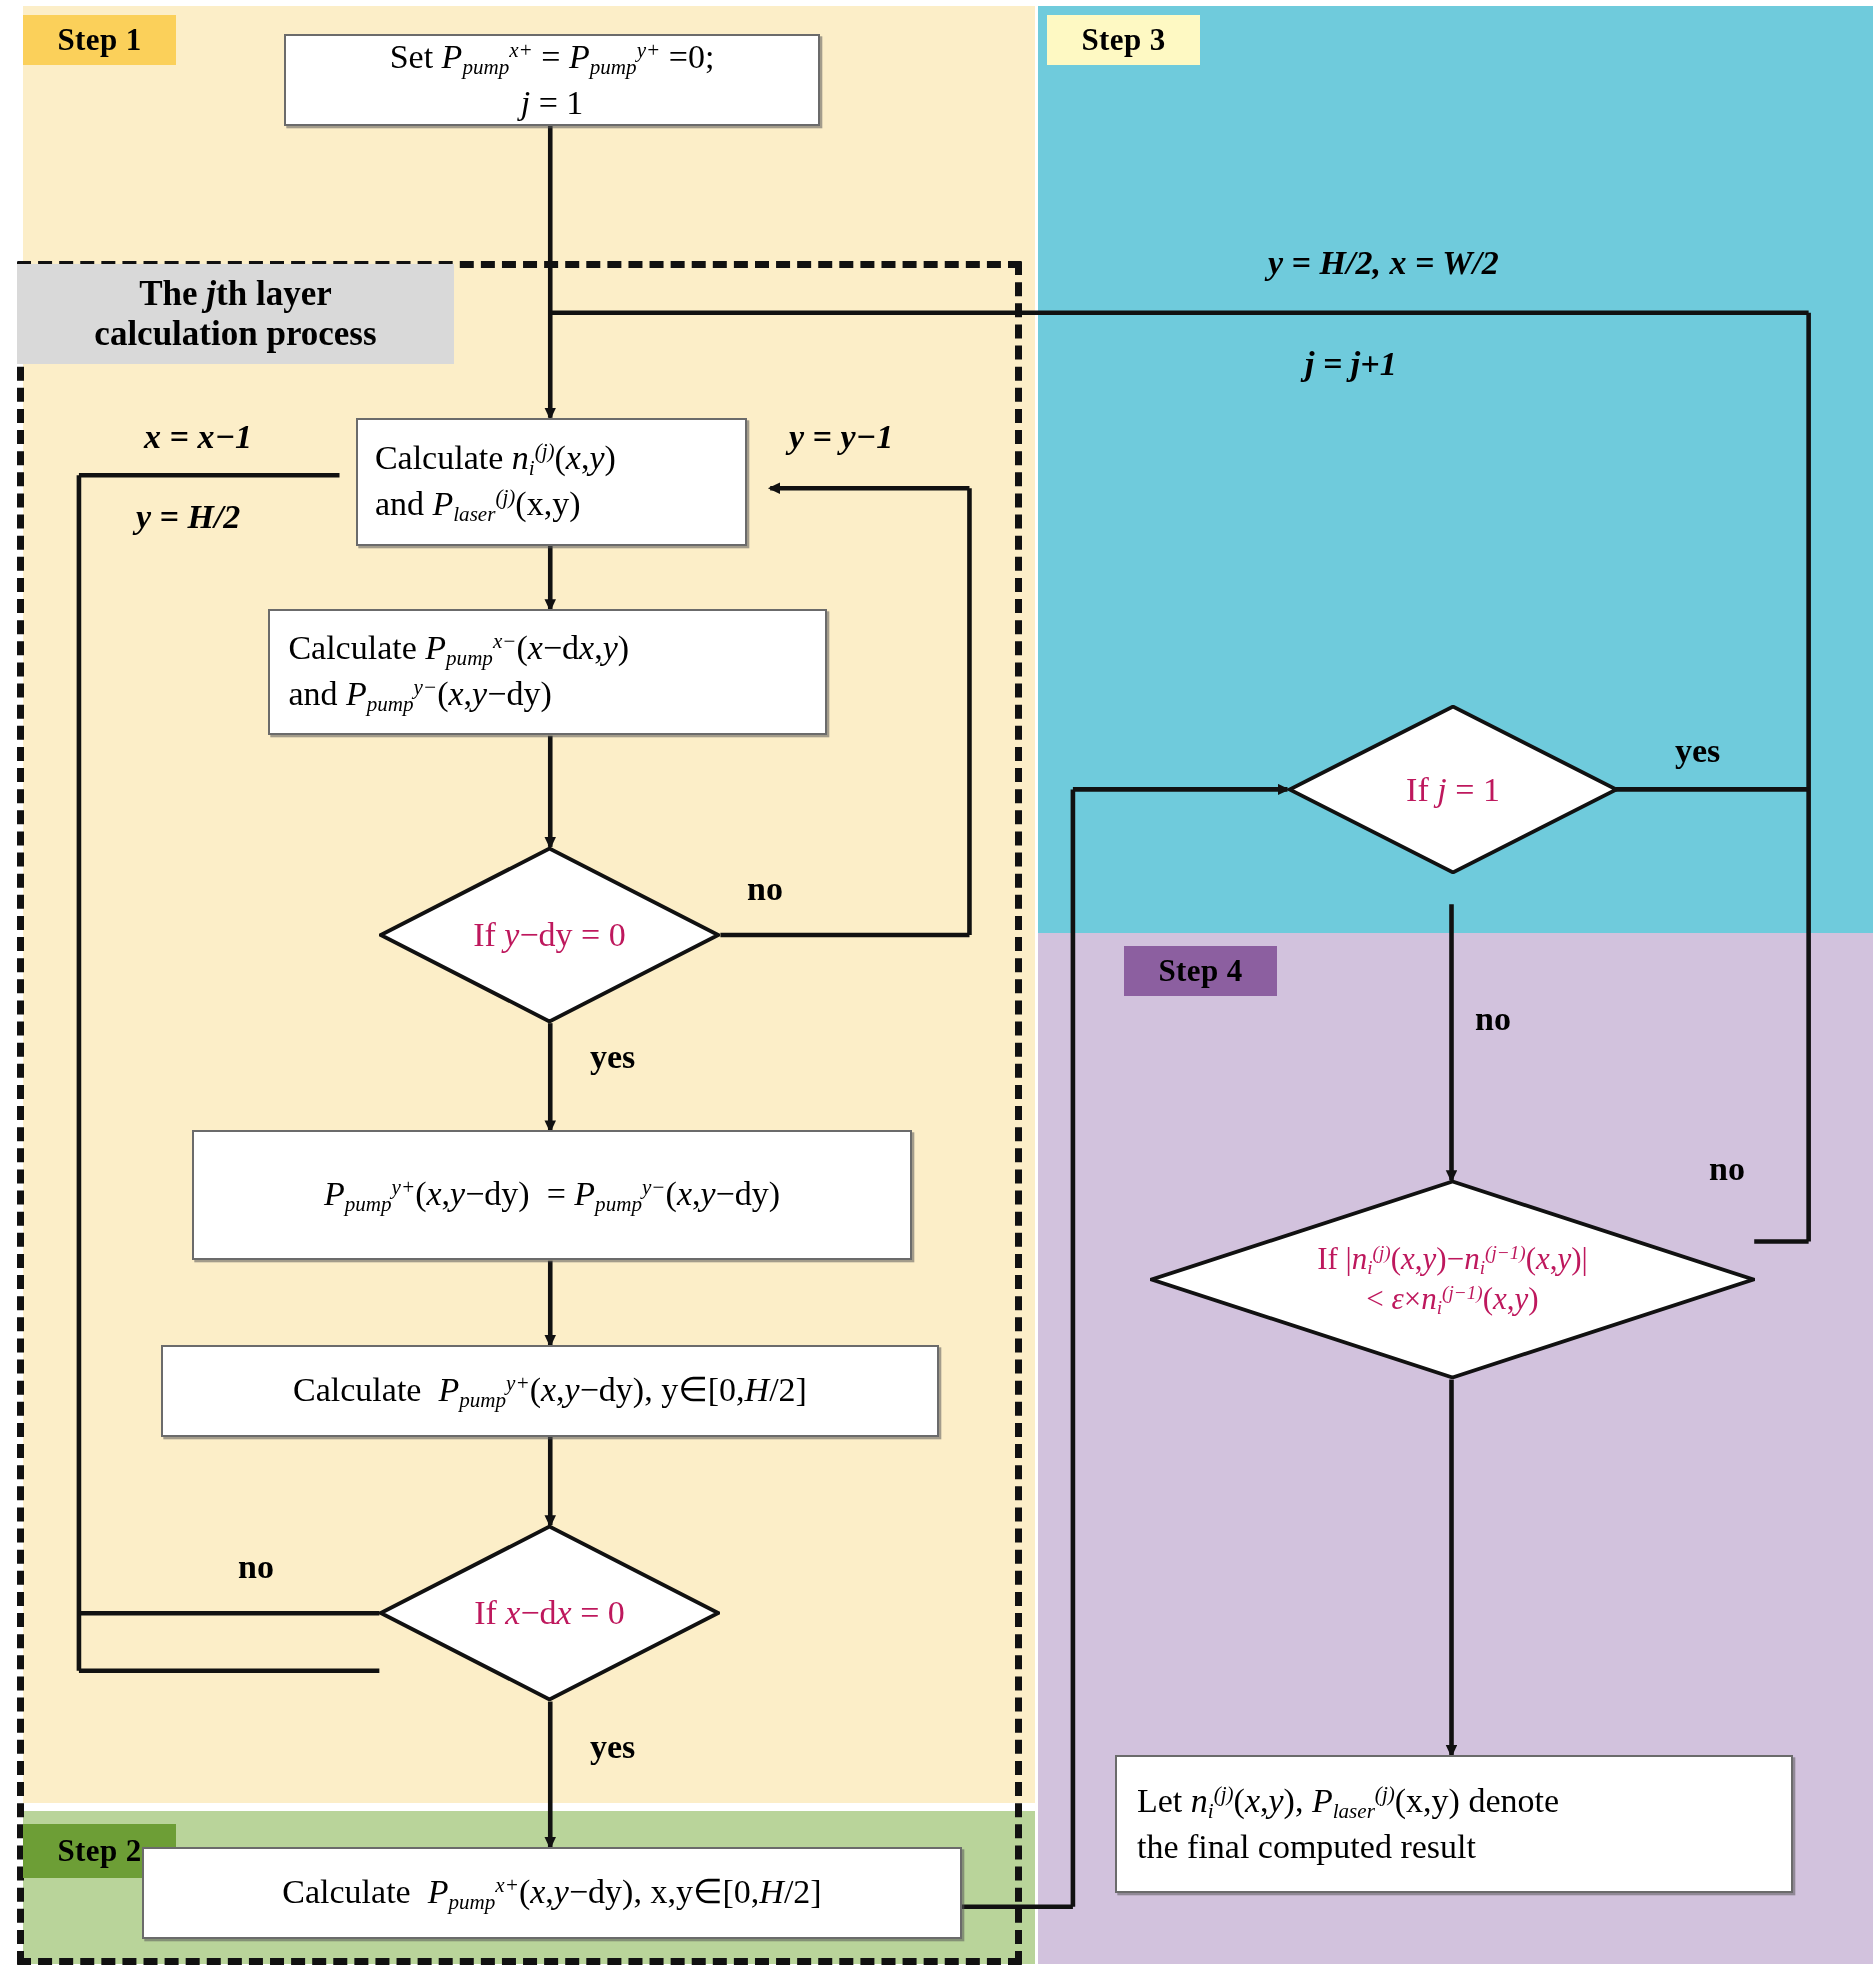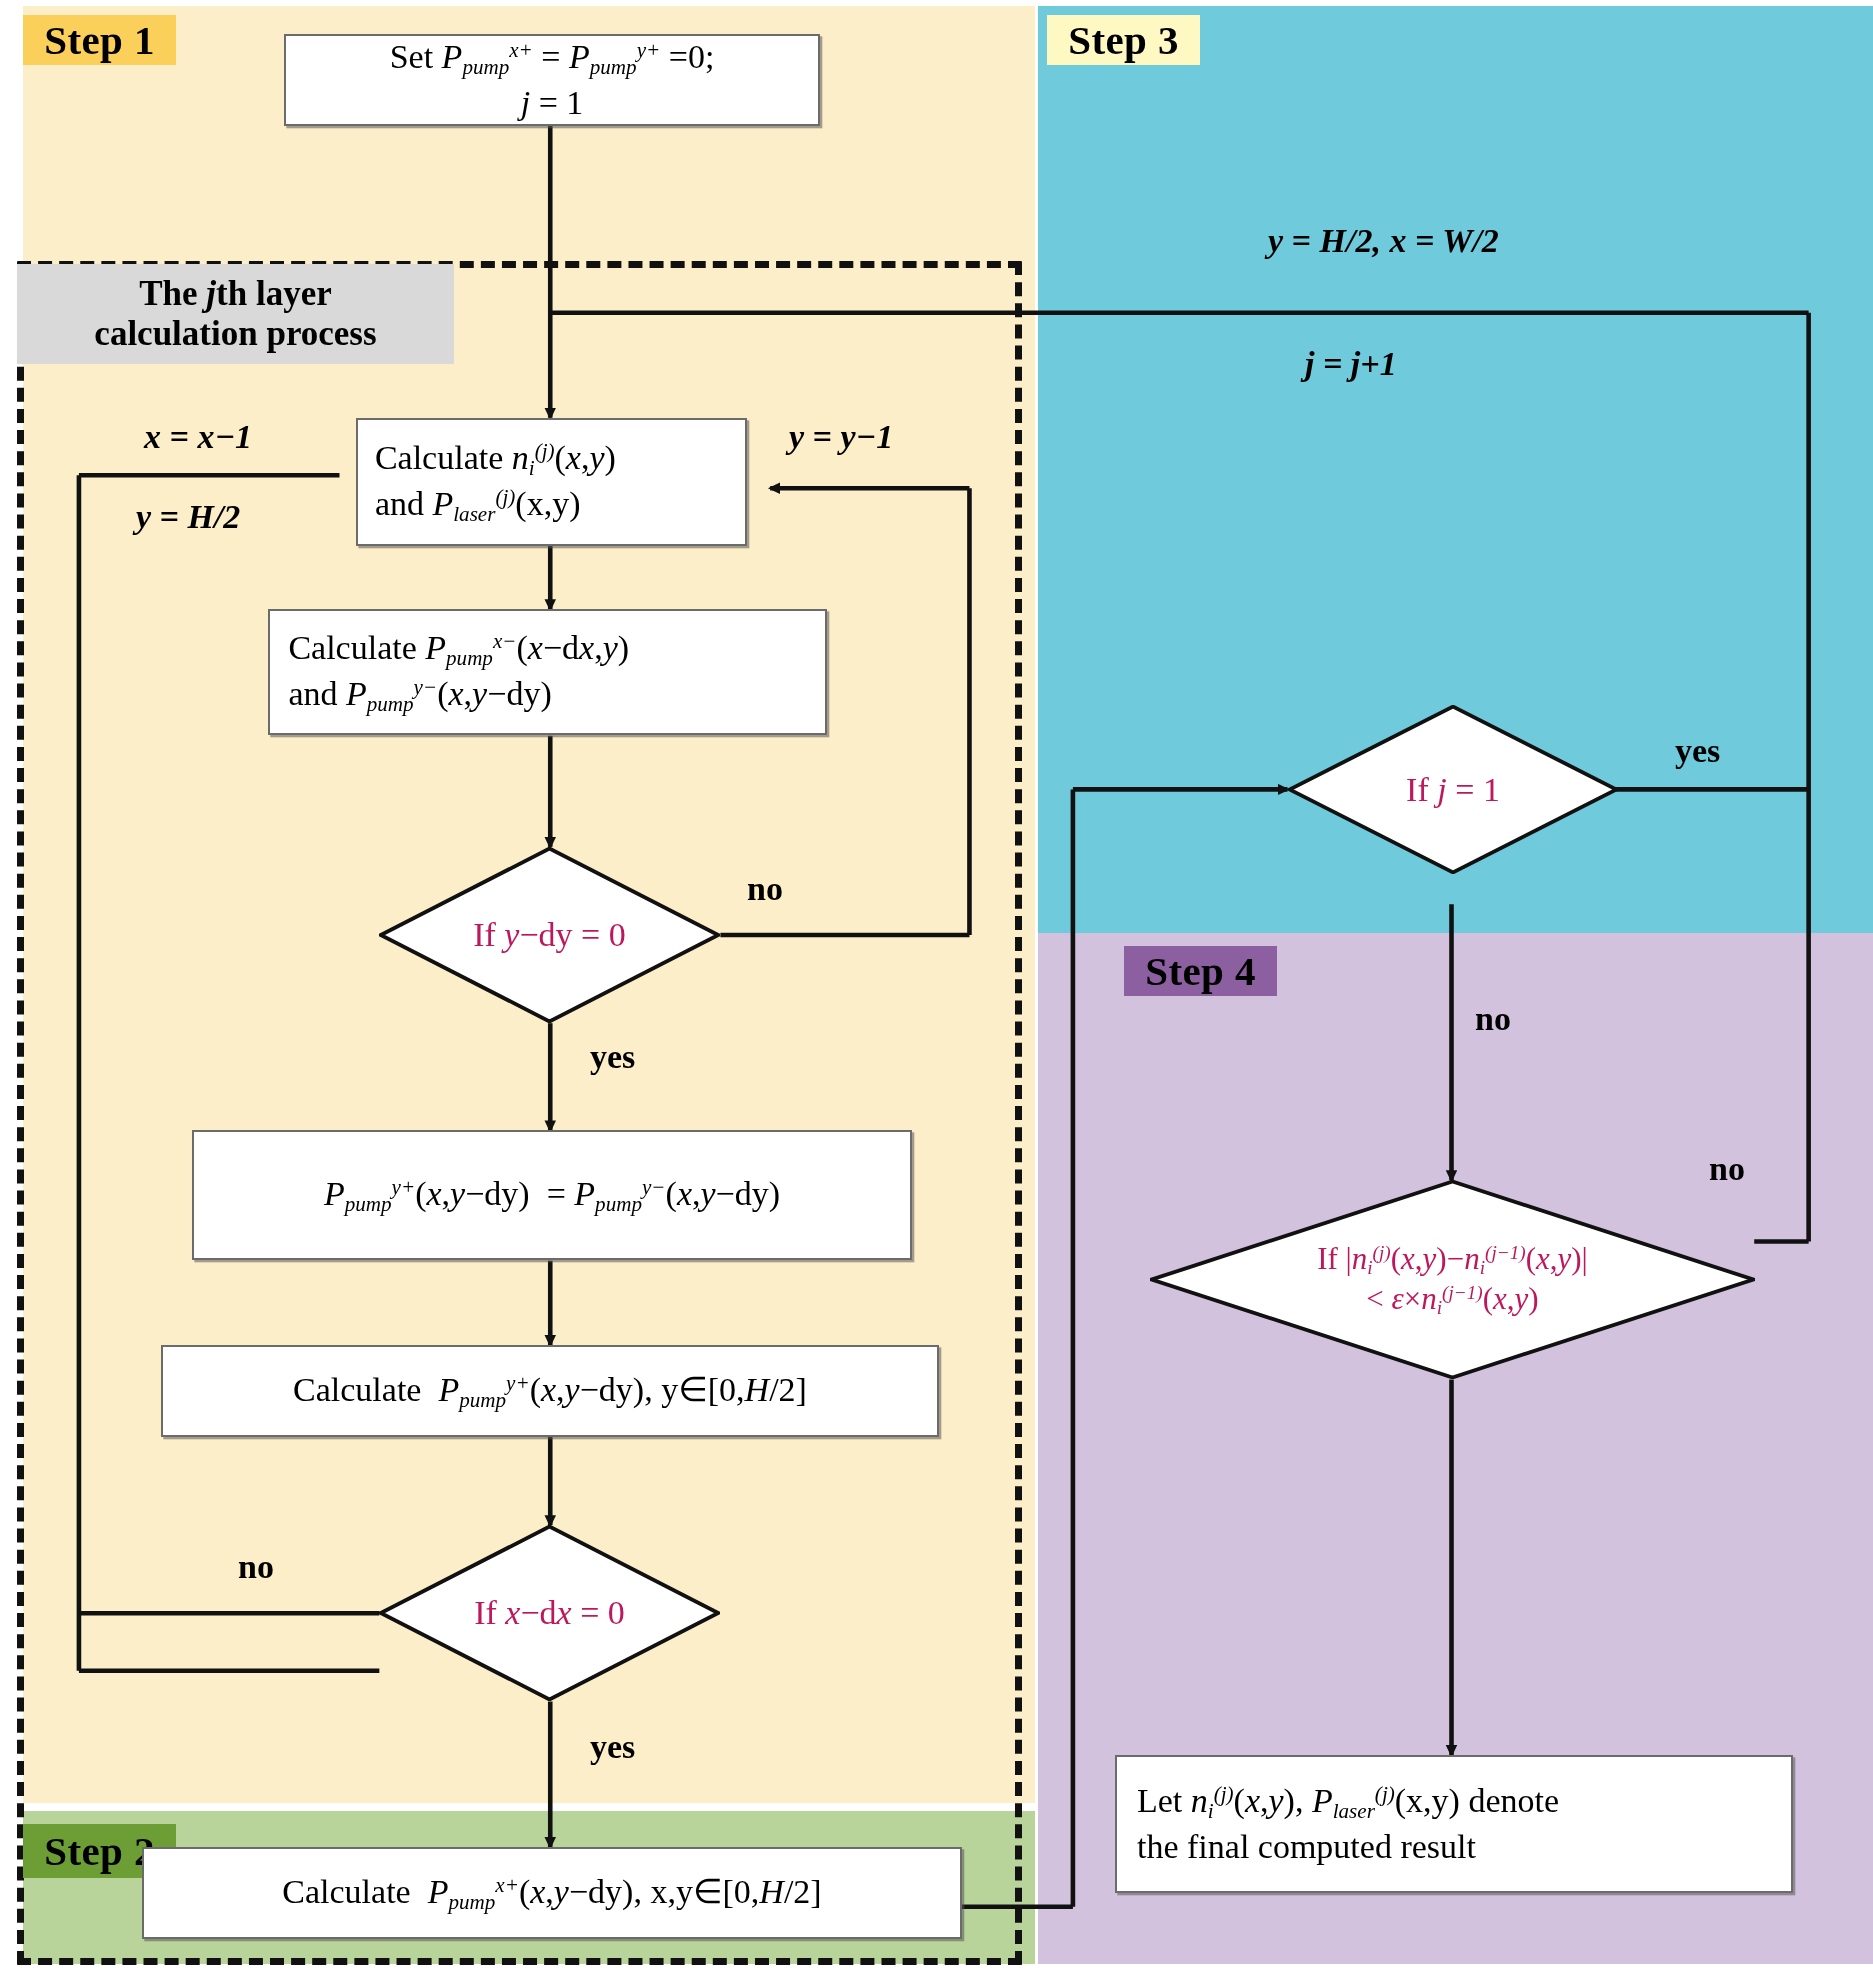--- a/index.html
+++ b/index.html
@@ -8,21 +8,21 @@
 
   
   .region{position:absolute;}
   #region-step1{left:23px;top:6.1px;width:1012px;height:1797px;background:#fceec8;}
   #region-step3{left:1038px;top:6.1px;width:835px;height:927px;background:#6fcbdc;}
   #region-step4{left:1038px;top:933px;width:835px;height:1031px;background:#d2c2dd;}
   #region-step2{left:23px;top:1811px;width:1012px;height:153px;background:#b9d49a;}
 
   
   .badge{position:absolute;display:flex;align-items:center;justify-content:center;
-         font-weight:bold;font-size:41px;color:#000;letter-spacing:0.4px;
+         font-weight:bold;font-size:31px;color:#000;letter-spacing:0.4px;
          font-family:"Liberation Serif", serif;text-align:right;}
   #badge-step1{left:23px;top:15.3px;width:153px;height:50px;background:#fbd05a;}
   #badge-step3{left:1047px;top:15.3px;width:153px;height:50px;background:#fef9c3;}
   #badge-step4{left:1124px;top:946px;width:153px;height:50px;background:#8c5fa0;}
   #badge-step2{left:23px;top:1824px;width:153px;height:54px;background:#6d9e36;}
 
   
   #jth-caption{position:absolute;left:17px;top:264px;width:437px;height:100px;
                background:#d9d9d9;display:flex;flex-direction:column;align-items:center;
                justify-content:center;font-weight:bold;font-size:35px;line-height:1.15;
@@ -222,21 +222,21 @@
       </div>
     </div>
   </div>
 
   <div class="elabel it" style="left:144px;top:418px;"><i class="v">x</i> = <i class="v">x</i>−<b>1</b></div>
 
   <div class="elabel it" style="left:136px;top:498px;"><i class="v">y</i> = <i class="v">H/2</i></div>
 
   <div class="elabel it" style="left:789px;top:418px;"><i class="v">y</i> = <i class="v">y</i>−<b>1</b></div>
 
-  <div class="elabel it" style="left:1268px;top:222px;"><i class="v">y</i> = <i class="v">H</i>/<b>2</b>, <i class="v">x</i> = <i class="v">W</i>/<b>2</b></div>
+  <div class="elabel it" style="left:1268px;top:244px;"><i class="v">y</i> = <i class="v">H</i>/<b>2</b>, <i class="v">x</i> = <i class="v">W</i>/<b>2</b></div>
 
   <div class="elabel it" style="left:1305px;top:345px;"><i class="v">j</i> = <i class="v">j</i>+<b>1</b></div>
 
   <div class="elabel" style="left:747px;top:870px;">no</div>
 
   <div class="elabel" style="left:590px;top:1038px;">yes</div>
 
   <div class="elabel" style="left:238px;top:1548px;">no</div>
 
   <div class="elabel" style="left:590px;top:1728px;">yes</div>

